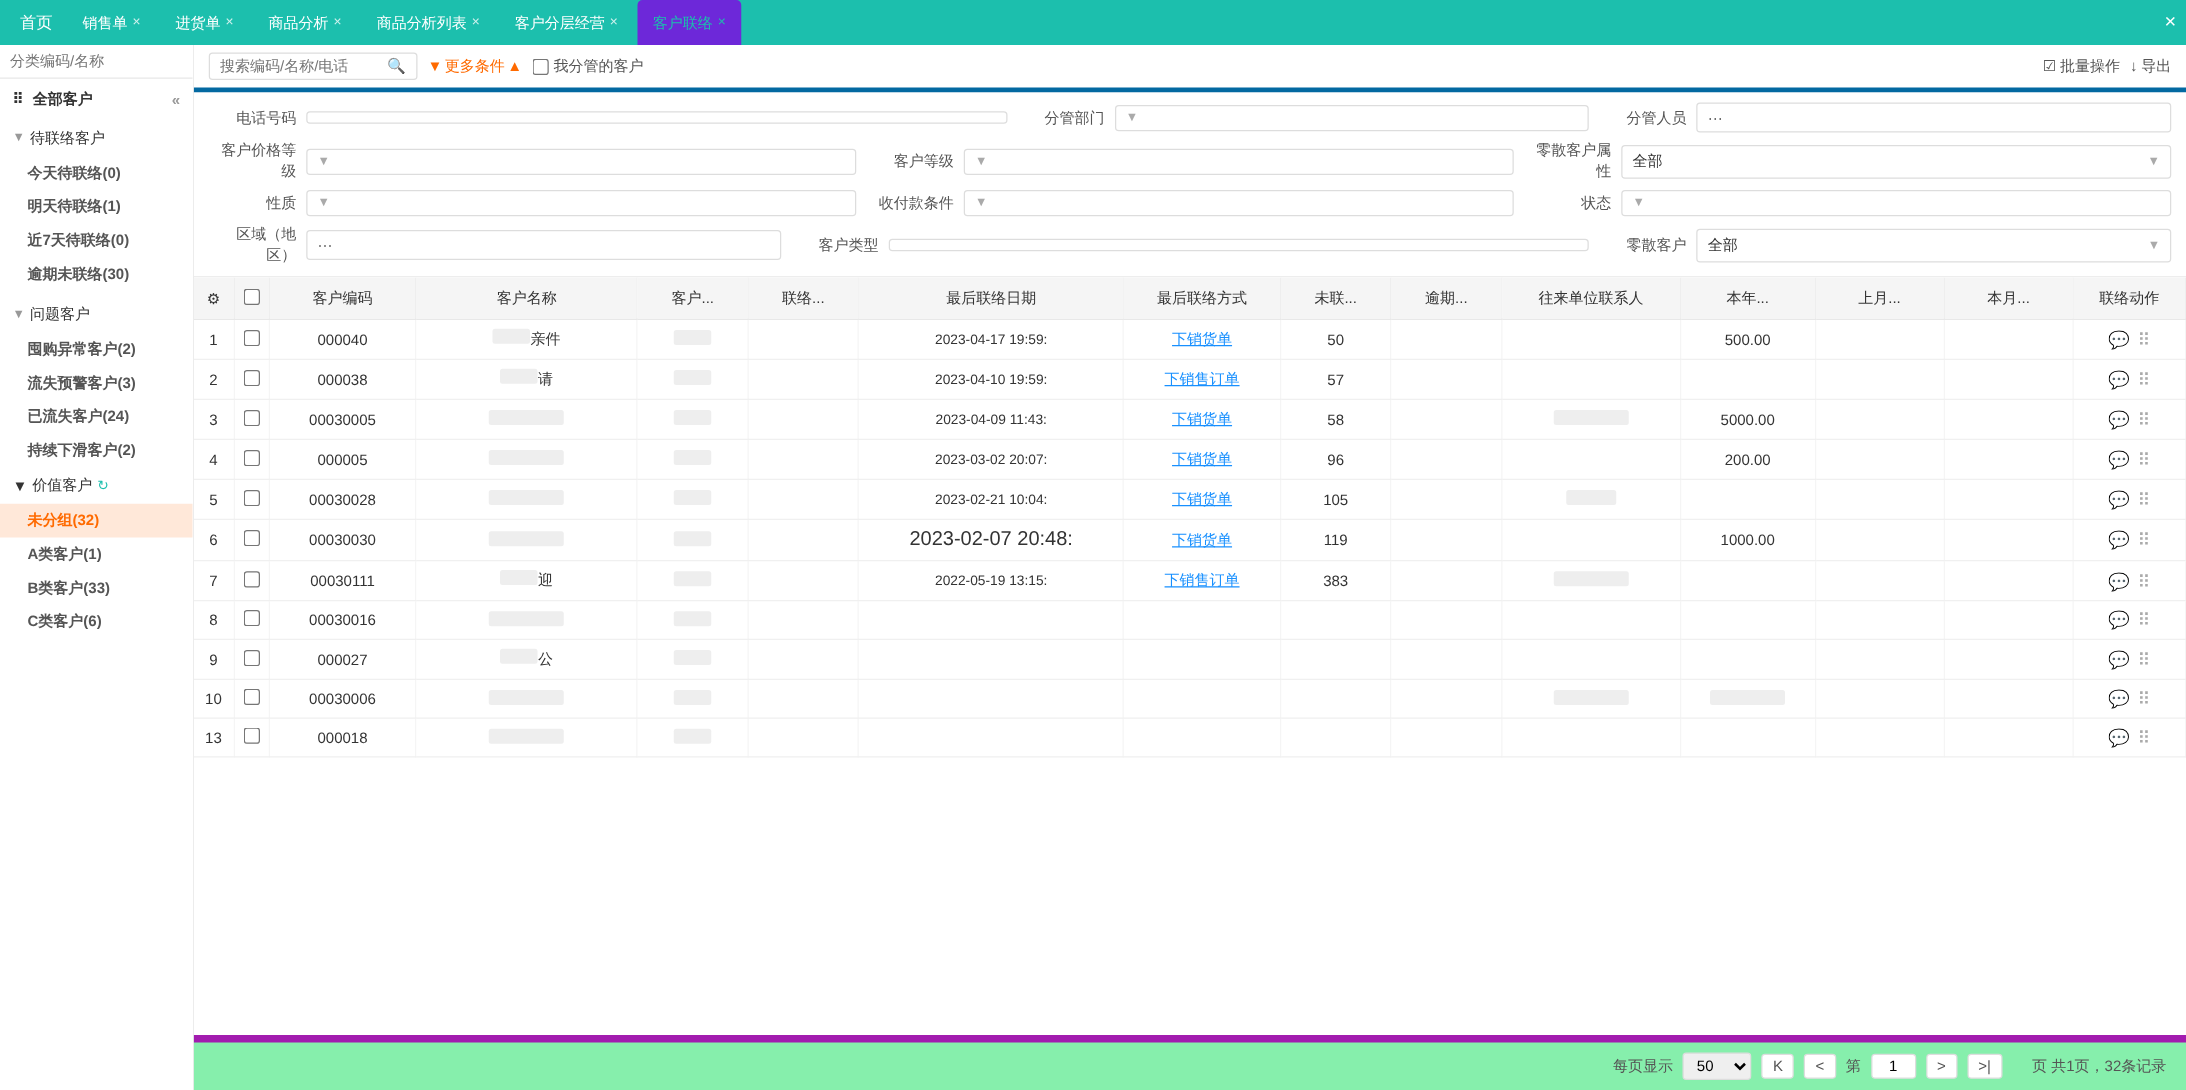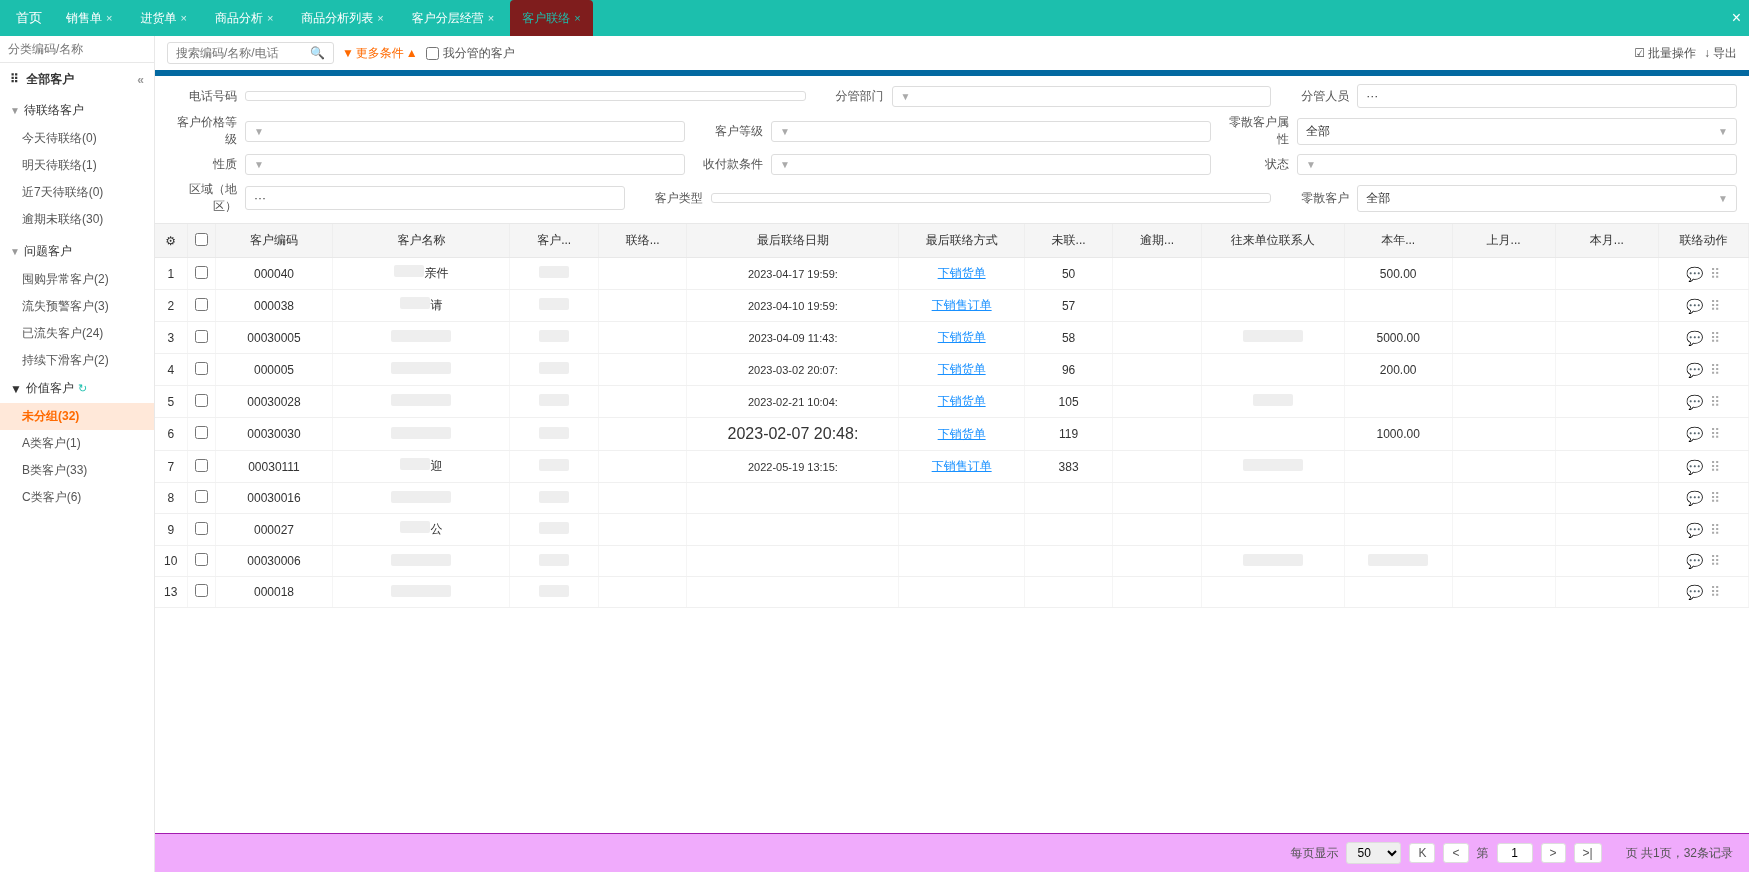--- a/index.html
+++ b/index.html
@@ -17,21 +17,21 @@
     .nav-tab {
       display: flex; align-items: center; gap: 4px;
       padding: 4px 12px;
       color: #fff;
       cursor: pointer;
       border-radius: 4px 4px 0 0;
       font-size: 13px;
       height: 36px;
     }
     .nav-tab.active {
-      background: #7f1d1d;
+      background: #6d28d9;
       color: #1cbfad;
     }
     .nav-tab .close-icon { font-size: 11px; color: rgba(255,255,255,0.8); }
     .nav-tab.active .close-icon { color: #1cbfad; }
     .nav-home { color: #fff; font-size: 13px; padding: 4px 8px; }
     .top-close { margin-left: auto; color: #fff; cursor: pointer; font-size: 16px; }
 
     
     .main-layout { display: flex; height: calc(872px - 36px); }
 
@@ -69,41 +69,42 @@
       color: #333; font-size: 12px;
       cursor: pointer;
     }
     .sidebar-group-title .arrow { color: #999; font-size: 10px; }
     .sidebar-group-title.problem { margin-top: 4px; }
 
     .sidebar-item {
       padding: 5px 10px 5px 22px;
       color: #555; font-size: 12px;
       cursor: pointer;
+      font-weight: bold;
     }
     .sidebar-item.active { background: #ffe8d9; color: #ff6a00; font-weight: bold; }
 
     .sidebar-value-group {
       display: flex; align-items: center; gap: 4px;
       padding: 6px 10px;
       color: #333; font-size: 12px;
       cursor: pointer;
     }
     .sidebar-value-group .refresh-icon { color: #1cbfad; font-size: 11px; }
     .sidebar-value-group .badge { background: #ff4d4f; color: #fff; border-radius: 8px; font-size: 10px; padding: 0 5px; }
 
     
     .content { flex: 1; display: flex; flex-direction: column; overflow: hidden; }
 
     
     .filter-bar {
       display: flex; align-items: center; gap: 8px;
       padding: 6px 12px;
       background: #fff;
-      border-bottom: 6px solid #0369a1;
+      border-bottom: 4px solid #0369a1;
     }
     .filter-search-wrap {
       display: flex; align-items: center;
       border: 1px solid #ddd; border-radius: 3px;
       padding: 3px 8px; gap: 4px; background: #fff;
     }
     .filter-search-wrap input { border: none; outline: none; font-size: 12px; width: 130px; }
     .filter-more { color: #ff6a00; cursor: pointer; display: flex; align-items: center; gap: 2px; }
     .filter-mine { display: flex; align-items: center; gap: 4px; color: #555; cursor: pointer; }
     .filter-mine input[type=checkbox] { cursor: pointer; }
@@ -149,21 +150,21 @@
       padding: 7px 6px; border-bottom: 1px solid #f0f0f0; border-right: 1px solid #f5f5f5;
       color: #333; text-align: center; white-space: nowrap;
     }
     .col-link { color: #1890ff; cursor: pointer; text-decoration: underline; }
     .action-icons { display: flex; align-items: center; justify-content: center; gap: 6px; }
     .action-icon { color: #aaa; cursor: pointer; font-size: 14px; }
 
     
     .pagination {
       display: flex; align-items: center; justify-content: flex-end;
-      padding: 8px 16px; background: #f0abfc; border-top: 1px solid #a21caf;
+      padding: 8px 16px; background: #86efac; border-top: 6px solid #a21caf;
       gap: 8px;
     }
     .page-label { color: #555; }
     .page-select {
       border: 1px solid #ddd; border-radius: 3px; padding: 2px 6px;
       font-size: 12px; outline: none;
     }
     .page-btn {
       border: 1px solid #ddd; border-radius: 3px; padding: 2px 8px;
       background: #fff; cursor: pointer; color: #555; font-size: 12px;

